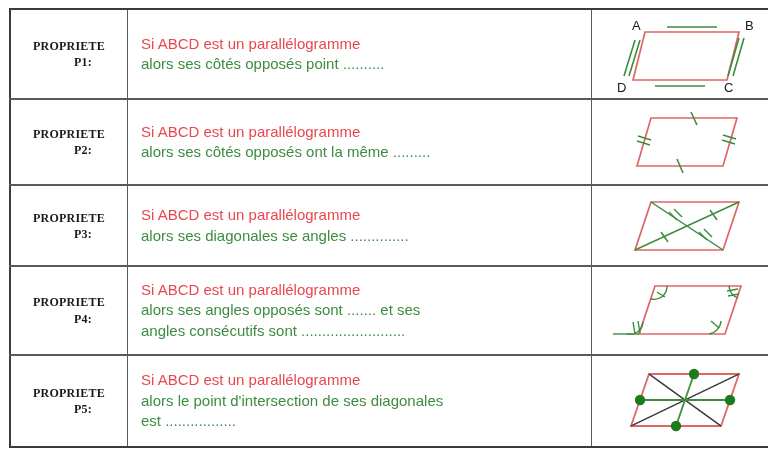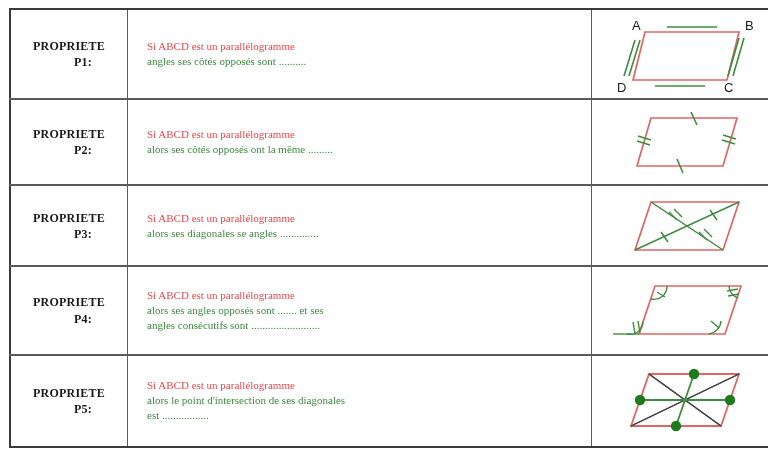--- a/index.html
+++ b/index.html
@@ -61,25 +61,24 @@
     vertical-align: middle;
   }
   .col-figure {
     width: 190px;
     text-align: center;
     vertical-align: middle;
   }
 
   .stmt-line {
     display: block;
-    font-family: Liberation Serif, serif;
-    font-size: 11px;
+    font-family: Liberation Sans, sans-serif;
+    font-size: 15px;
     line-height: 1.36;
     white-space: pre;
-    margin-left: 6px;
   }
   .stmt-line.hypo { color: #e8484d; }
   .stmt-line.concl { color: #3d8c3f; }
 
   .figure-wrap {
     display: block;
     margin: 0 auto;
     line-height: 0;
   }
   svg { display: block; margin: 0 auto; }
@@ -97,21 +96,21 @@
   <table class="prop-table">
     <tbody>
 
       <tr>
         <td class="col-label">
           <span>PROPRIETE</span>
           <span class="lbl-line2">P1:</span>
         </td>
         <td class="col-text">
           <span class="stmt-line hypo">Si ABCD est un parallélogramme</span>
-          <span class="stmt-line concl">angles ses côtés opposés sont ..........</span>
+          <span class="stmt-line concl">alors ses côtés opposés point ..........</span>
         </td>
         <td class="col-figure">
           <span class="figure-wrap">
             <svg width="176" height="80" viewBox="0 0 176 80">
 
               <polygon points="46,18 140,18 128,66 34,66" fill="none" stroke="#e06666" stroke-width="1.7"></polygon>
 
               <line x1="68" y1="13" x2="118" y2="13" stroke="#3d8c3f" stroke-width="1.6"></line>
               <line x1="56" y1="72" x2="106" y2="72" stroke="#3d8c3f" stroke-width="1.6"></line>
 

